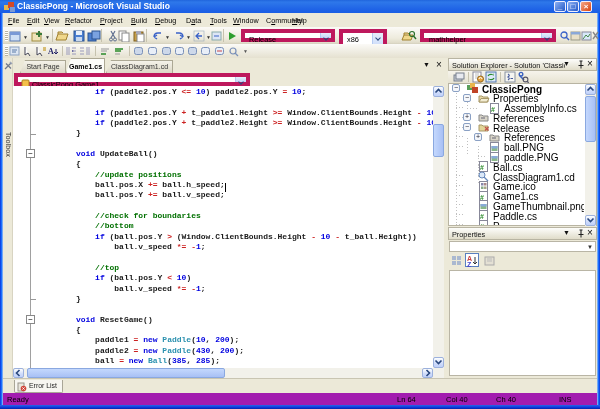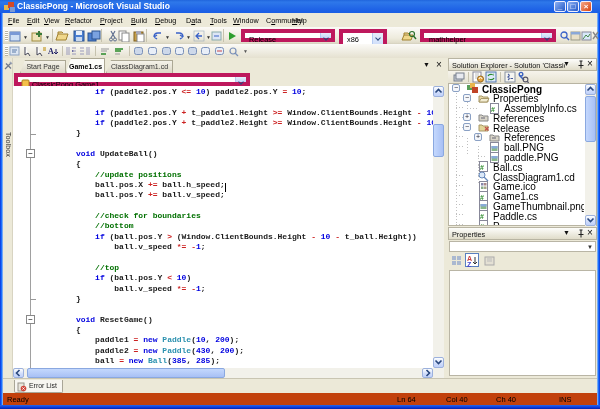--- a/index.html
+++ b/index.html
@@ -27,21 +27,21 @@
 .ftick{position:absolute;left:30px;width:6px;height:1px;background:#999;z-index:3}
 .sb{position:absolute;background:#f2f1ea}
 .sbtn{position:absolute;background:linear-gradient(180deg,#fdfefe,#cfdcfb 60%,#c0d1fa);border:1px solid #9cb1dd;border-radius:2px;color:#4d6185;text-align:center}
 .sthumb{position:absolute;background:linear-gradient(90deg,#c4d8fd,#a8c0f5);border:1px solid #8aa8e0;border-radius:2px}
 .sthumbH{position:absolute;background:linear-gradient(180deg,#c4d8fd,#a8c0f5);border:1px solid #8aa8e0;border-radius:2px}
 .ptitle{position:absolute;width:149px;height:13px;background:linear-gradient(180deg,#fdfdfb,#e0dcc9);border:1px solid #b8b4a2;font-size:7.3px;color:#111;padding:2px 0 0 3px}
 .trow{position:absolute;font-size:10px;color:#000;white-space:nowrap;z-index:2}
 .tbox{position:absolute;width:8px;height:8px;border:1px solid #8aa0c4;border-radius:2px;background:#f4f6fa;font-size:7px;line-height:5.5px;text-align:center;color:#223;z-index:3}
 #tbox .vt{position:absolute;left:10px;top:74px;font-size:7.2px;color:#333;transform:rotate(90deg);transform-origin:top left;white-space:nowrap}
 #errtab{position:absolute;left:11px;top:1px;width:49px;height:13px;background:#f7f6f1;border:1px solid #a9a697;border-top:none;border-radius:0 0 2px 2px;font-size:6.9px;color:#222;padding:2px 0 0 14px}
-#status{left:3px;top:393px;width:594px;height:13px;background:#c2410c;font-size:7.5px;color:#000}
+#status{left:3px;top:393px;width:594px;height:13px;background:#a21caf;font-size:7.5px;color:#000}
 #status span{position:absolute;top:2px}
 </style></head><body>
 <div class="abs" id="title">
 <svg class="abs" style="left:4px;top:2px" width="11" height="10">
       <rect x="0" y="3" width="5" height="5" fill="#e8b64c"></rect>
       <rect x="4" y="0" width="6" height="6" fill="#d44a28"></rect>
       <rect x="6" y="5" width="5" height="5" fill="#7a9ad6"></rect>
     </svg>
 <span style="position:absolute;left:17px;top:0">ClassicPong - Microsoft Visual Studio</span>
 <div class="tbtn" style="left:554px;background:linear-gradient(135deg,#8db1f3,#2358c8)">_</div>

